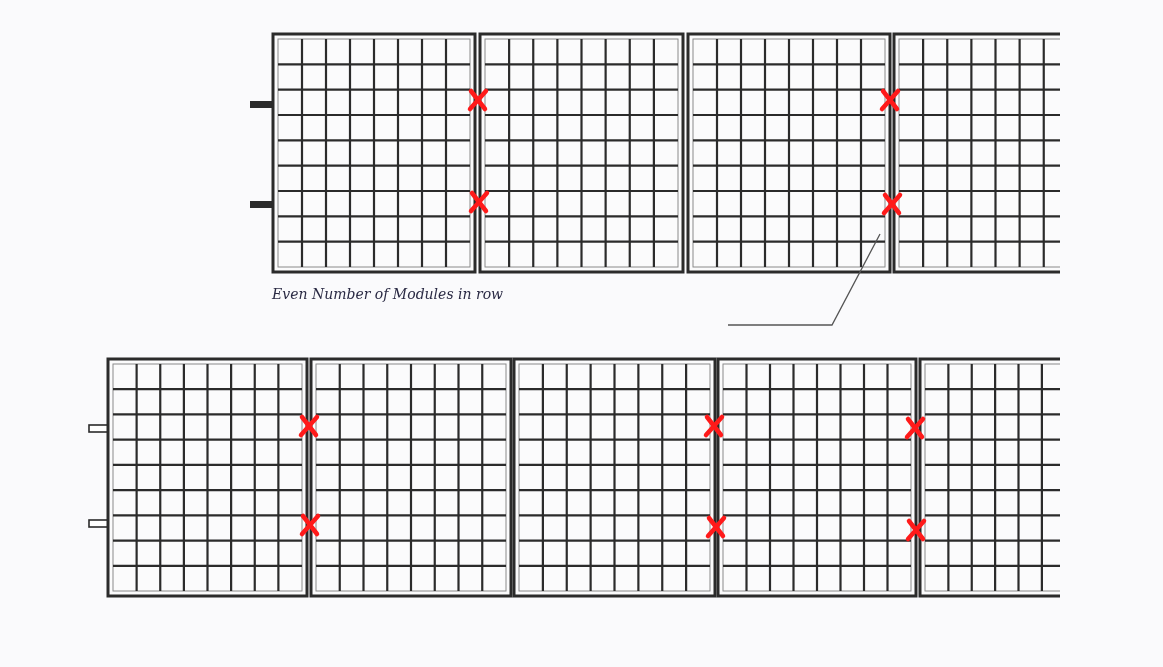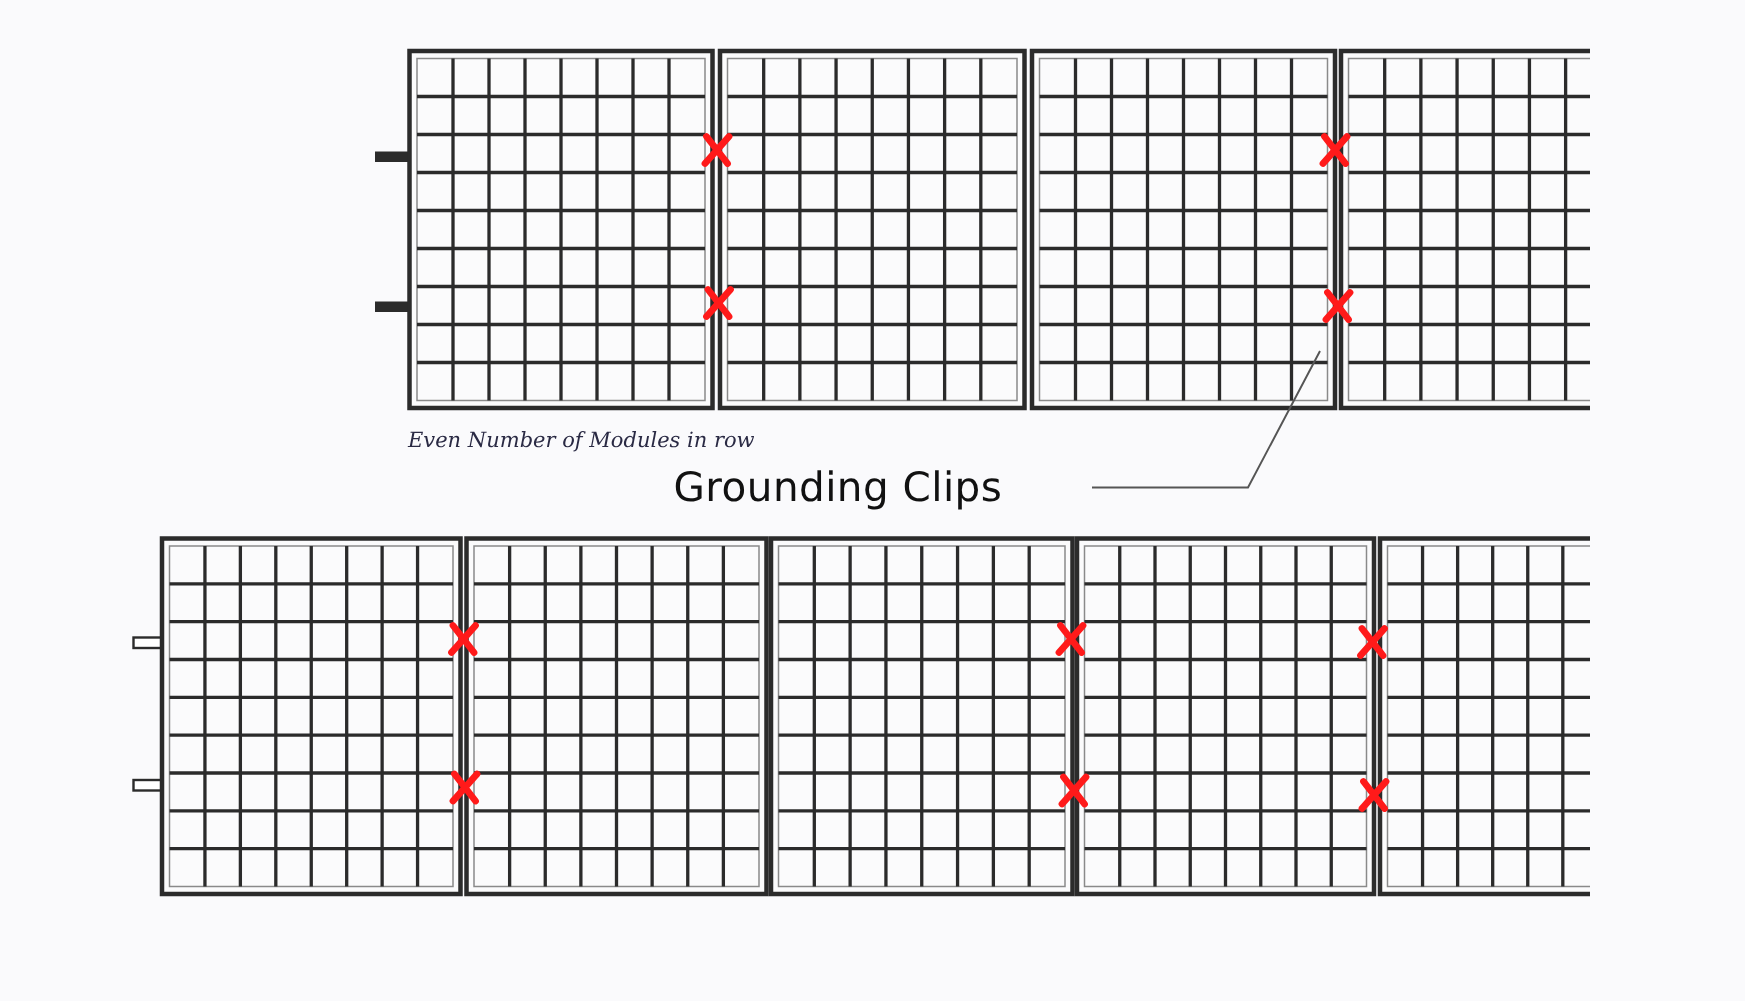--- a/index.html
+++ b/index.html
@@ -231,14 +231,13 @@
         </g>
         <g>
           <line x1="909" y1="521" x2="923" y2="539" stroke="#ff1a1a" stroke-width="4.5" stroke-linecap="round"></line>
           <line x1="924" y1="521" x2="908" y2="539" stroke="#ff1a1a" stroke-width="4.5" stroke-linecap="round"></line>
         </g>
       </g>
     <polyline id="leader" fill="none" stroke="#555" stroke-width="1.3" points="728,325 832,325 880,234"></polyline>
   </svg>
 
   <div class="caption" style="left:272px;top:286px;">Even Number of Modules in row</div>
-  <div class="callout" style="left:449px;top:310px;">Grounding Clips</div>
 </div>
 
 </body></html>

